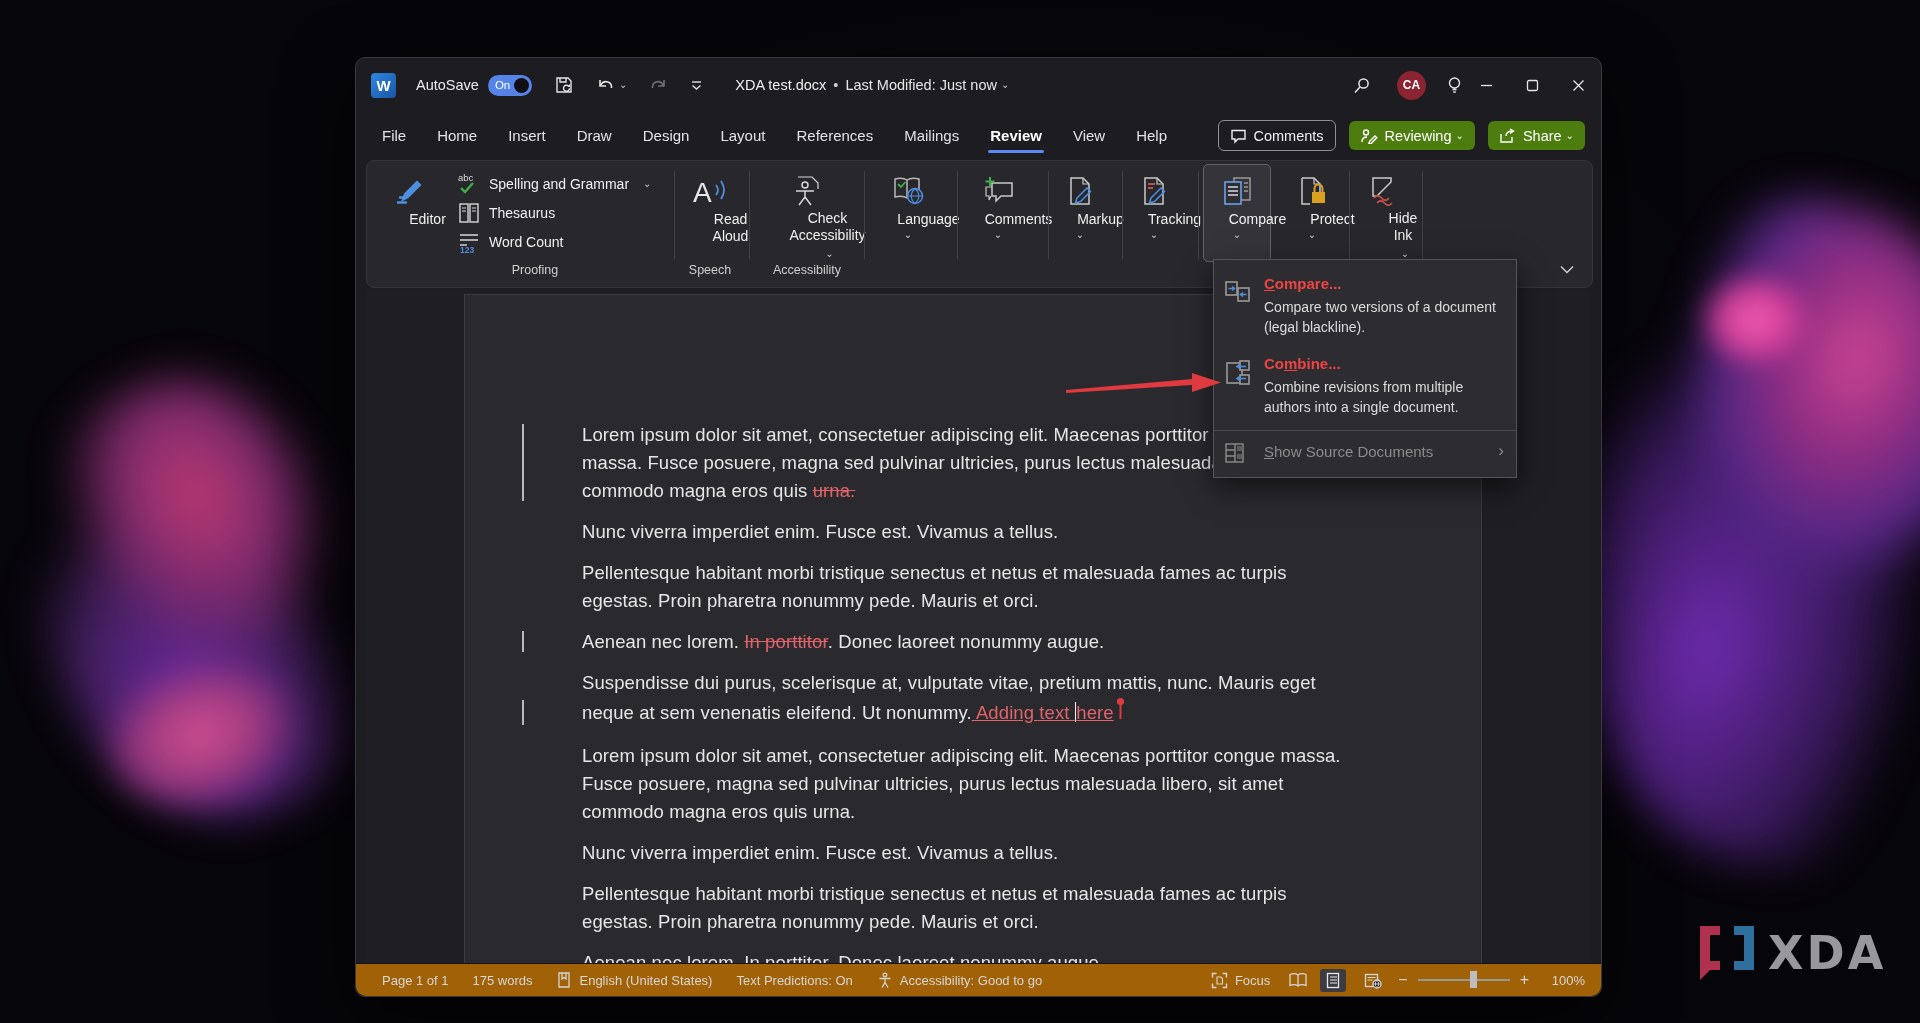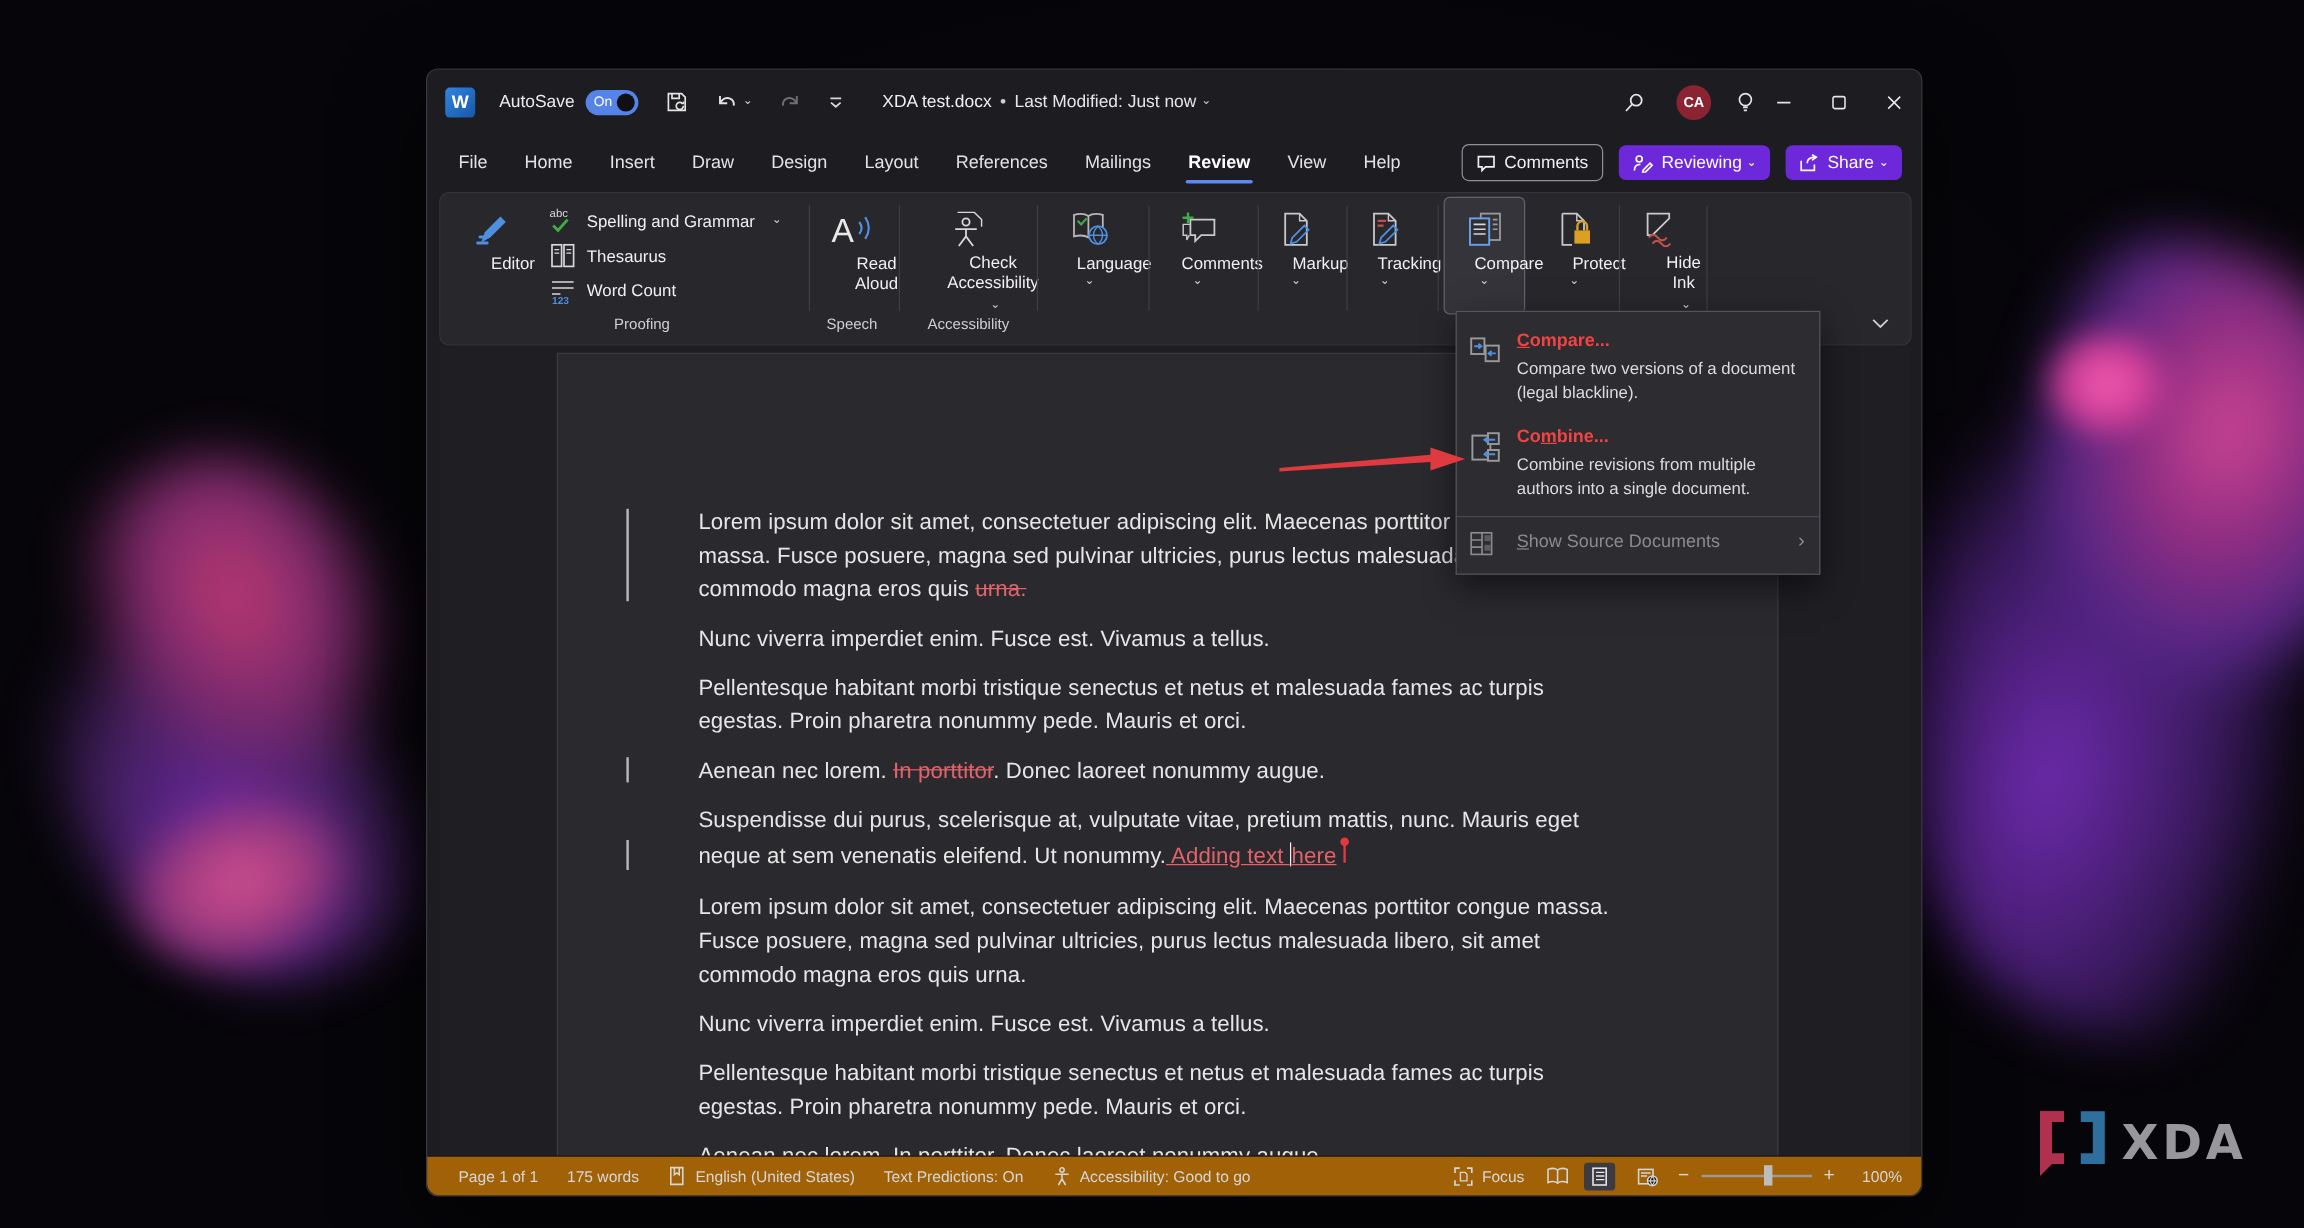--- a/index.html
+++ b/index.html
@@ -43,21 +43,21 @@
     display:flex;align-items:center;justify-content:center;margin-left:26px;}
   .winbtn{width:46px;height:54px;display:flex;align-items:center;justify-content:center;color:#e6e6e6;}
   .bulb{margin-left:20px;}
   
   .tabrow{height:47px;display:flex;align-items:center;padding:0 16px 0 26px;font-size:15px;}
   .tab{margin-right:31px;color:#e3e3e3;position:relative;cursor:default;white-space:nowrap;}
   .tab.active{color:#fff;font-weight:bold;}
   .tab.active::after{content:"";position:absolute;left:-2px;right:-2px;bottom:-9px;height:3px;border-radius:2px;background:#5d8af0;}
   .pill{display:flex;align-items:center;height:29px;border-radius:6px;padding:0 11px;font-size:14.5px;margin-left:13px;white-space:nowrap;}
   .pill.outline{border:1px solid #8f8f97;color:#f0f0f0;}
-  .pill.blue{background:#6d28d9;color:#fff;}
+  .pill.blue{background:#4d7c0f;color:#fff;}
   .pill svg{margin-right:7px;}
   .pill .chv8{color:#fff;}
   
   .ribbon{position:absolute;left:10px;top:102px;width:1225px;height:126px;background:#28272c;
     border:1px solid #343339;border-radius:8px;font-size:14px;}
   .vdiv{position:absolute;top:10px;height:88px;width:1px;background:#3f3e44;}
   .glabel{position:absolute;top:102px;font-size:12.5px;color:#cfcfcf;text-align:center;transform:translateX(-50%);}
   .bigbtn{position:absolute;top:4px;width:78px;height:96px;display:flex;flex-direction:column;align-items:center;
     text-align:center;color:#f0f0f0;border-radius:5px;cursor:default;}
   .bigbtn .bic{height:36px;margin-top:6px;display:flex;align-items:flex-end;}
@@ -100,21 +100,21 @@
   .sb-right{margin-left:auto;display:flex;align-items:center;}
   .sb-ic{margin-left:18px;display:flex;align-items:center;}
   .sb-ic.active{background:#3c3b42;border-radius:3px;padding:3px 6px;margin-left:12px;}
   .zoomslider{display:flex;align-items:center;margin-left:16px;}
   .ztrack{width:92px;height:1.5px;background:#9a9a9a;position:relative;margin:0 10px;}
   .zthumb{position:absolute;left:52px;top:-8px;width:7px;height:17px;background:#bdbdbd;}
   .zsign{font-size:16px;color:#d6d6d6;}
   .zoomval{margin-left:16px;width:40px;text-align:right;}
   
   .xda{position:absolute;left:1698px;top:924px;display:flex;align-items:center;}
-  .xda .xtxt{font-family:"DejaVu Sans","Liberation Sans",sans-serif;font-weight:bold;font-size:40px;
+  .xda .xtxt{font-family:"DejaVu Sans","Liberation Sans",sans-serif;font-weight:bold;font-size:46px;
     color:#98979c;letter-spacing:3px;margin-left:8px;line-height:1;}
 </style>
 </head>
 <body>
 
 <div class="desktop">
   <div class="blob b-right"></div>
   <div class="blob b-right2"></div>
   <div class="blob b-left"></div>
   <div class="blob b-left2"></div>

